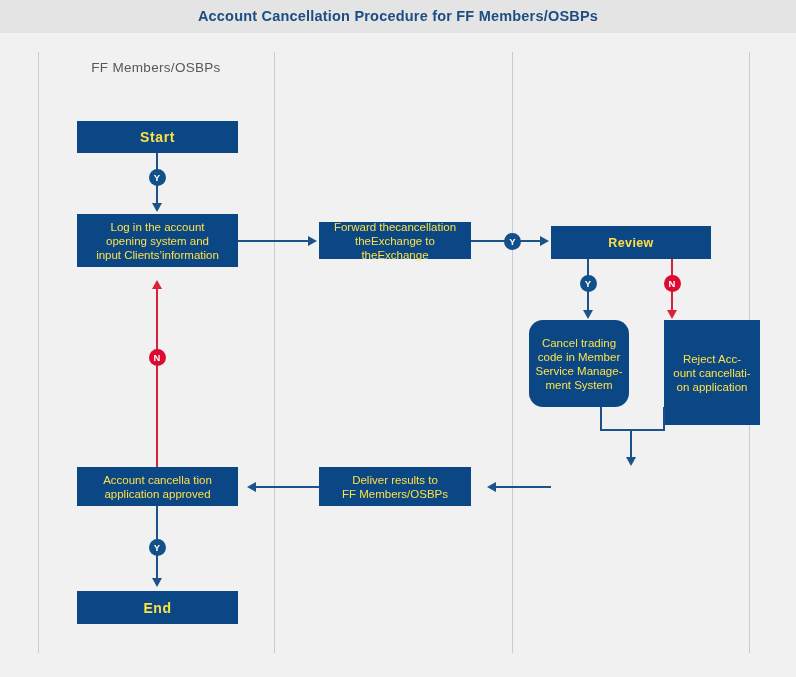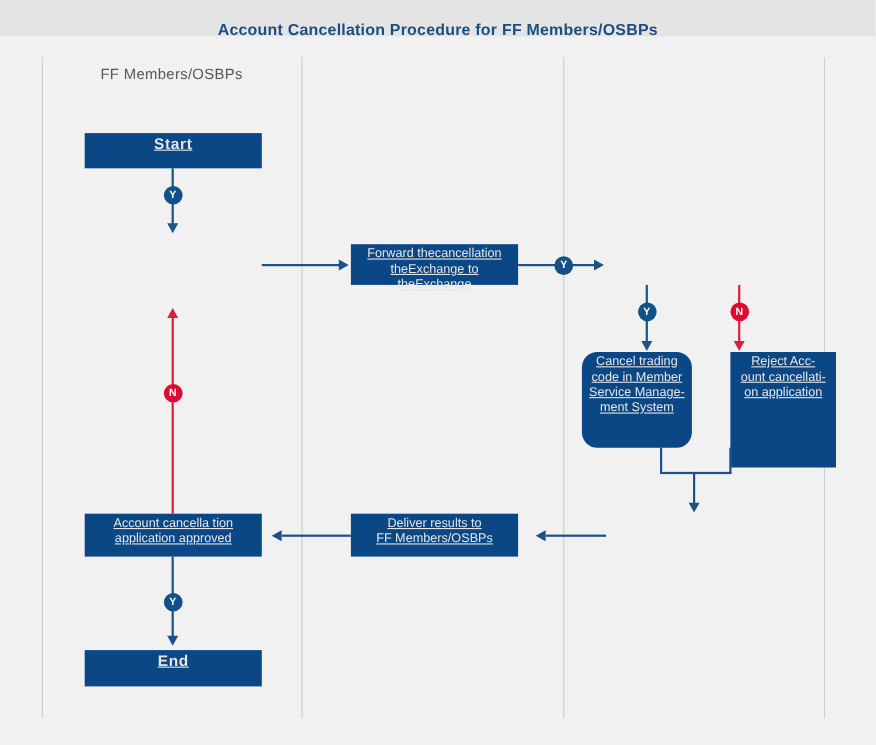--- a/index.html
+++ b/index.html
@@ -22,21 +22,21 @@
   
   .title-band {
     position: absolute;
     left: 0; top: 0;
     width: 796px;
     height: 33px;
     background: #e4e4e4;
   }
   .title-text {
     position: absolute;
-    left: 0; top: 12px;
+    left: 0; top: 0;
     width: 796px;
     line-height: 33px;
     text-align: center;
     font-size: 14.5px;
     font-weight: bold;
     color: #1c4e82;
     letter-spacing: 0.2px;
   }
   
   .divider {
@@ -52,29 +52,29 @@
     top: 60px;
     text-align: center;
     font-size: 13.5px;
     color: #585858;
     letter-spacing: 0.3px;
   }
   
   .box {
     position: absolute;
     background: #0b4784;
-    color: #e5e5e5;
+    color: #fde047;
     display: flex;
+    align-items: center;
     justify-content: center;
     text-align: center;
     box-sizing: border-box;
     font-size: 11.5px;
     line-height: 14px;
     padding: 2px 4px;
-    text-decoration: underline;
   }
   .box.terminal {
     font-size: 14px;
     font-weight: bold;
     letter-spacing: 0.6px;
   }
   .box.titlebox {
     font-size: 12.5px;
     font-weight: bold;
     letter-spacing: 0.4px;
@@ -155,20 +155,25 @@
   <div class="lane-header" style="left:38px;  width:236px;">FF Members/OSBPs</div>
 
   <div class="box terminal" style="left:77px; top:121px; width:161px; height:32px;">
     <span class="txt">Start</span>
   </div>
 
   <div class="vline" style="left:156px; top:153px; height:53px;"></div>
   <div class="arrow-down" style="left:151.5px; top:203px;"></div>
   <div class="badge yes" style="left:148.5px; top:169px;">Y</div>
 
+  <div class="box" style="left:77px; top:214px; width:161px; height:53px;">
+    <span class="txt">Log in the account
+opening system and
+input Clients’information</span>
+  </div>
 
   <div class="hline" style="left:238px; top:240px; width:72px;"></div>
   <div class="arrow-right" style="left:308px; top:235.5px;"></div>
 
   <div class="vline red" style="left:156px; top:288px; height:179px;"></div>
   <div class="arrow-up" style="left:151.5px; top:280px;"></div>
   <div class="badge no" style="left:148.5px; top:349px;">N</div>
 
   <div class="box" style="left:77px; top:467px; width:161px; height:39px;">
     <span class="txt">Account cancella tion
@@ -193,20 +198,23 @@
   <div class="badge yes" style="left:504px; top:232.5px;">Y</div>
 
   <div class="box" style="left:319px; top:467px; width:152px; height:39px;">
     <span class="txt">Deliver results to
 FF Members/OSBPs</span>
   </div>
 
   <div class="hline" style="left:256px; top:486px; width:63px;"></div>
   <div class="arrow-left" style="left:247px; top:481.5px;"></div>
 
+  <div class="box titlebox" style="left:551px; top:226px; width:160px; height:33px;">
+    <span class="txt">Review</span>
+  </div>
 
   <div class="vline" style="left:587px; top:259px; height:54px;"></div>
   <div class="arrow-down" style="left:582.5px; top:310px;"></div>
   <div class="badge yes" style="left:579.5px; top:275px;">Y</div>
 
   <div class="vline red" style="left:671px; top:259px; height:54px;"></div>
   <div class="arrow-down red" style="left:666.5px; top:310px;"></div>
   <div class="badge no" style="left:663.5px; top:275px;">N</div>
 
   <div class="box" style="left:529px; top:320px; width:100px; height:87px;border-radius:14px;">

